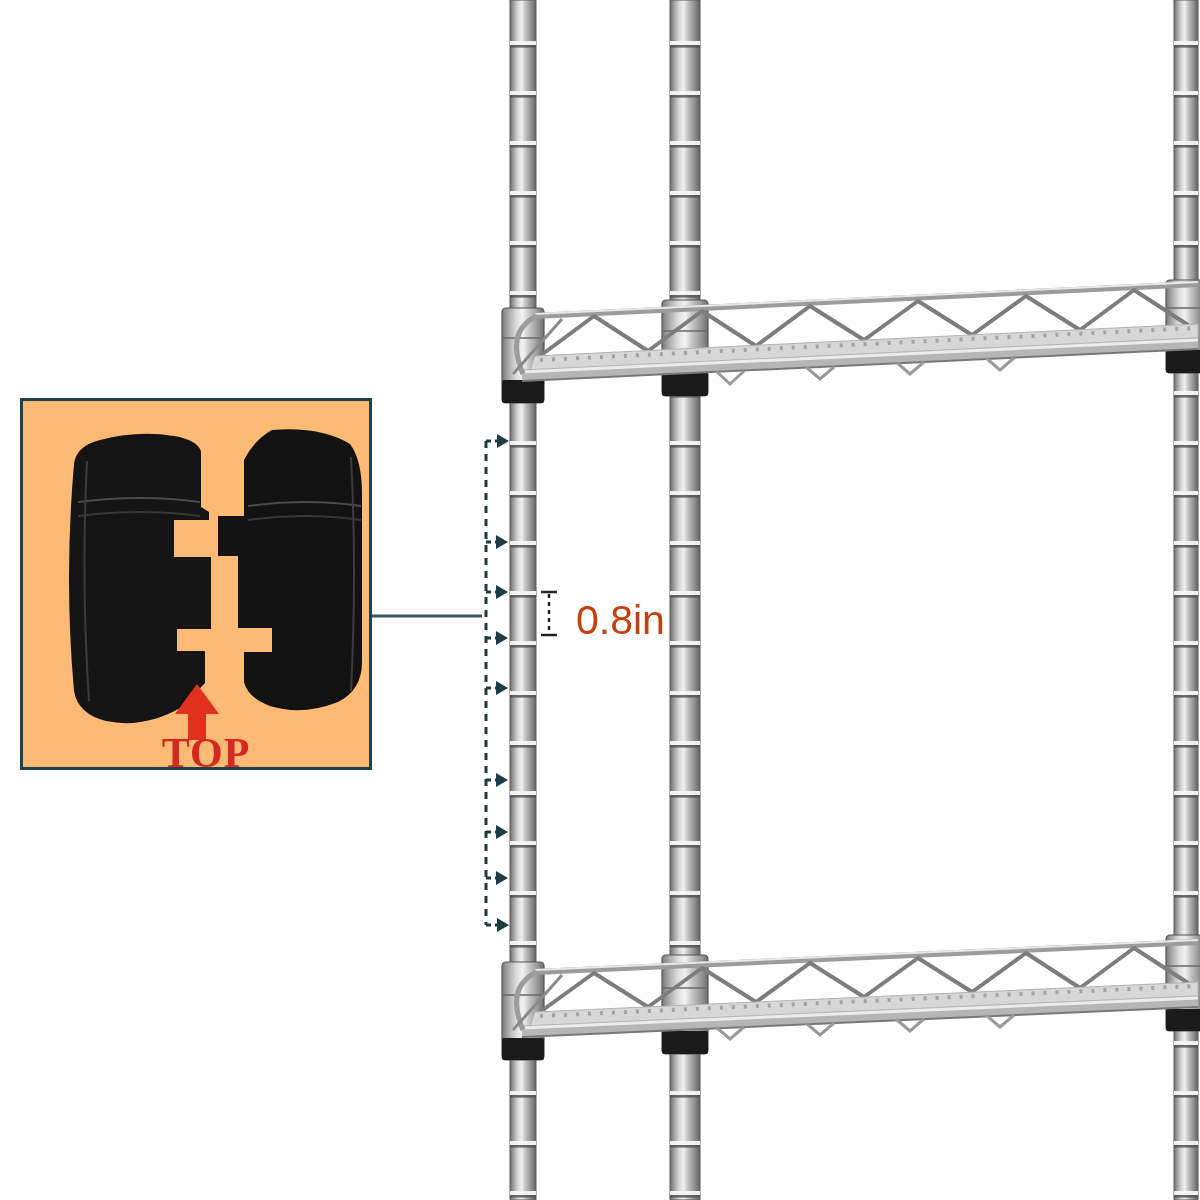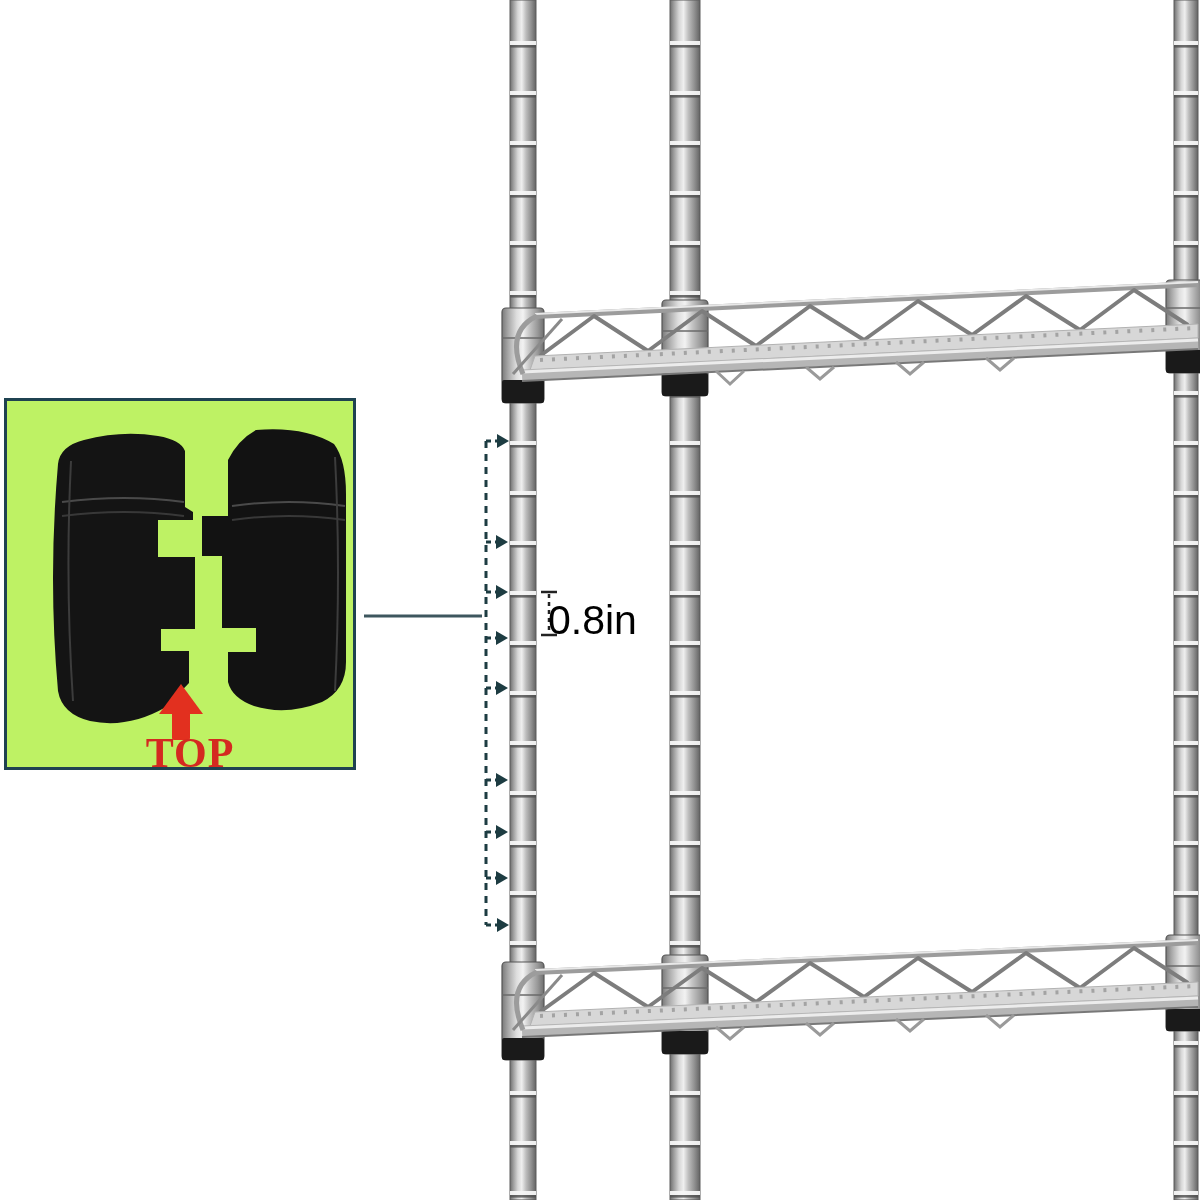--- a/index.html
+++ b/index.html
@@ -2,31 +2,31 @@
 <html><head>
 <meta charset="utf-8">
 <style>
   html,body{margin:0;padding:0;background:#fff;}
   .stage{
     position:relative;width:1200px;height:1200px;background:#fff;
     overflow:hidden;font-family:"Liberation Sans",sans-serif;
   }
   svg.scene{position:absolute;left:0;top:0;}
   .callout{
-    position:absolute;left:4px;top:398px;width:346px;height:366px;
-    border:3px solid #1f4251;background:#bef264;
+    position:absolute;left:20px;top:398px;width:346px;height:366px;
+    border:3px solid #1f4251;background:#fdba74;
   }
   .callout svg{position:absolute;left:0;top:0;}
   .top-label{
     position:absolute;left:108px;top:328px;width:150px;text-align:center;
     font:700 42px "Liberation Serif",serif;color:#d42920;letter-spacing:1px;
   }
   .dim-label{
-    position:absolute;left:548px;top:597px;
-    font:400 41px "Liberation Sans",sans-serif;color:#000000;
+    position:absolute;left:576px;top:597px;
+    font:400 41px "Liberation Sans",sans-serif;color:#c2410c;
   }
 </style>
 </head>
 <body>
 
 <div class="stage">
 
   <svg class="scene" width="1200" height="1200" viewBox="0 0 1200 1200">
     <defs>
       <linearGradient id="poleGrad" x1="0" y1="0" x2="1" y2="0">

